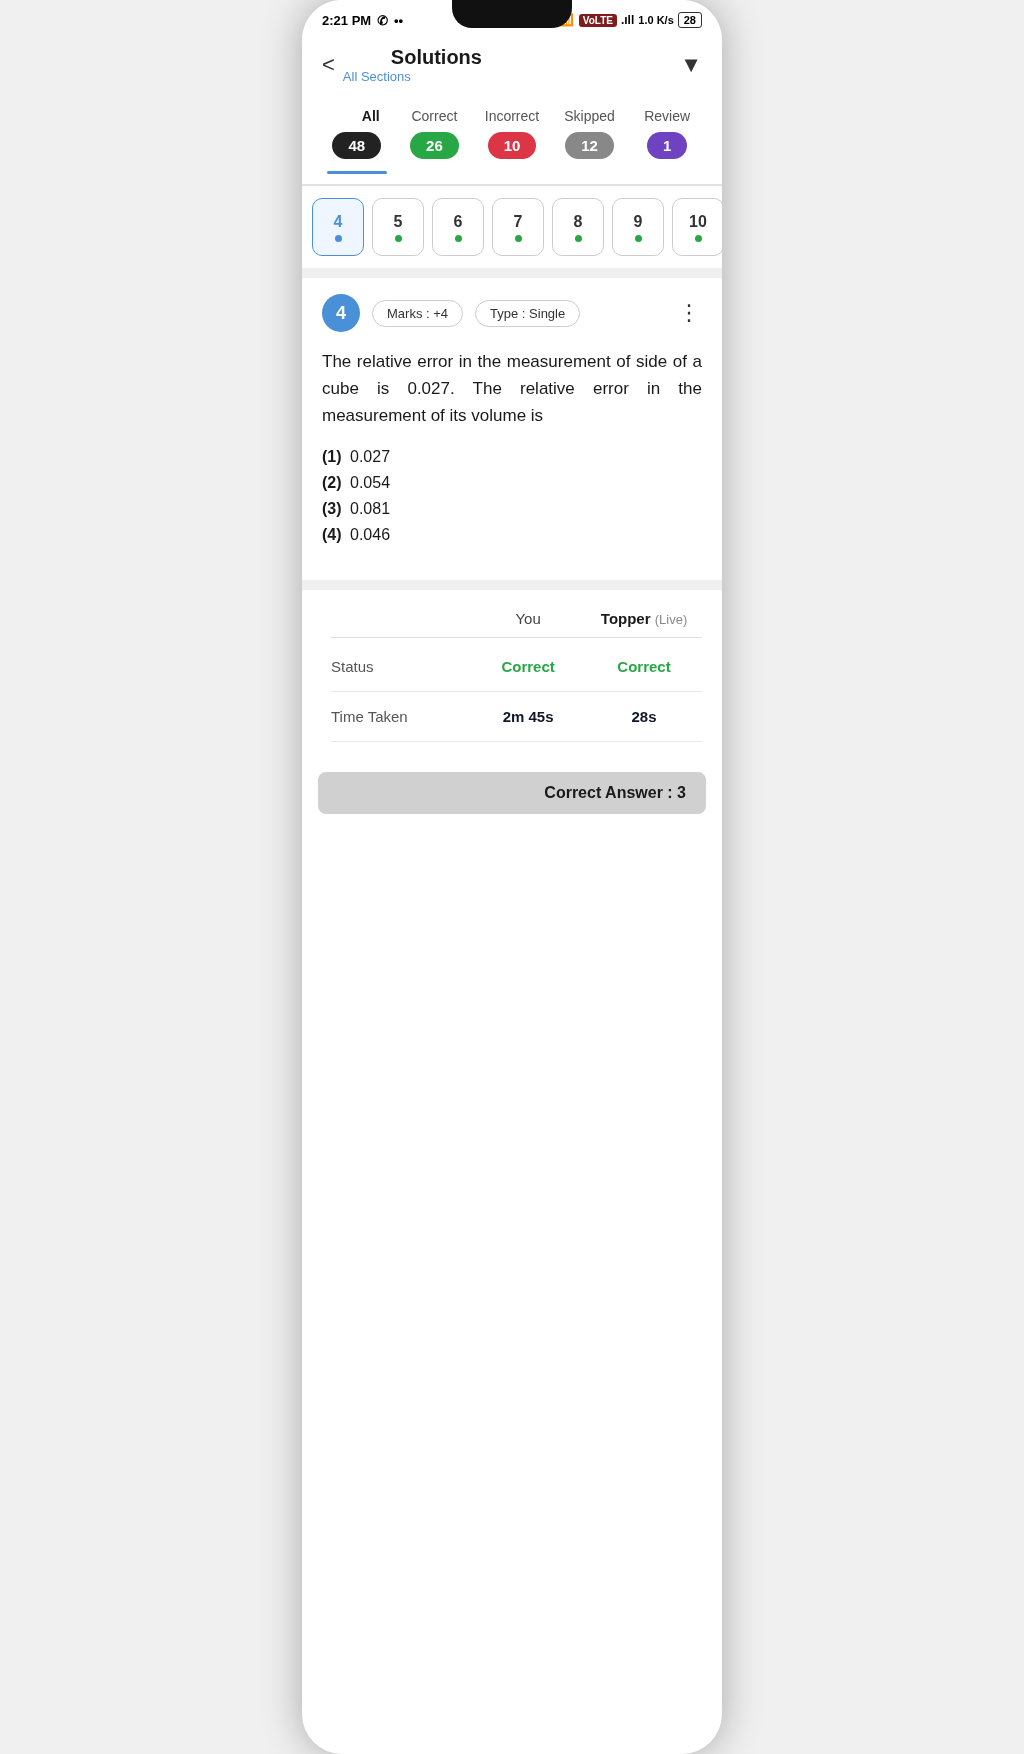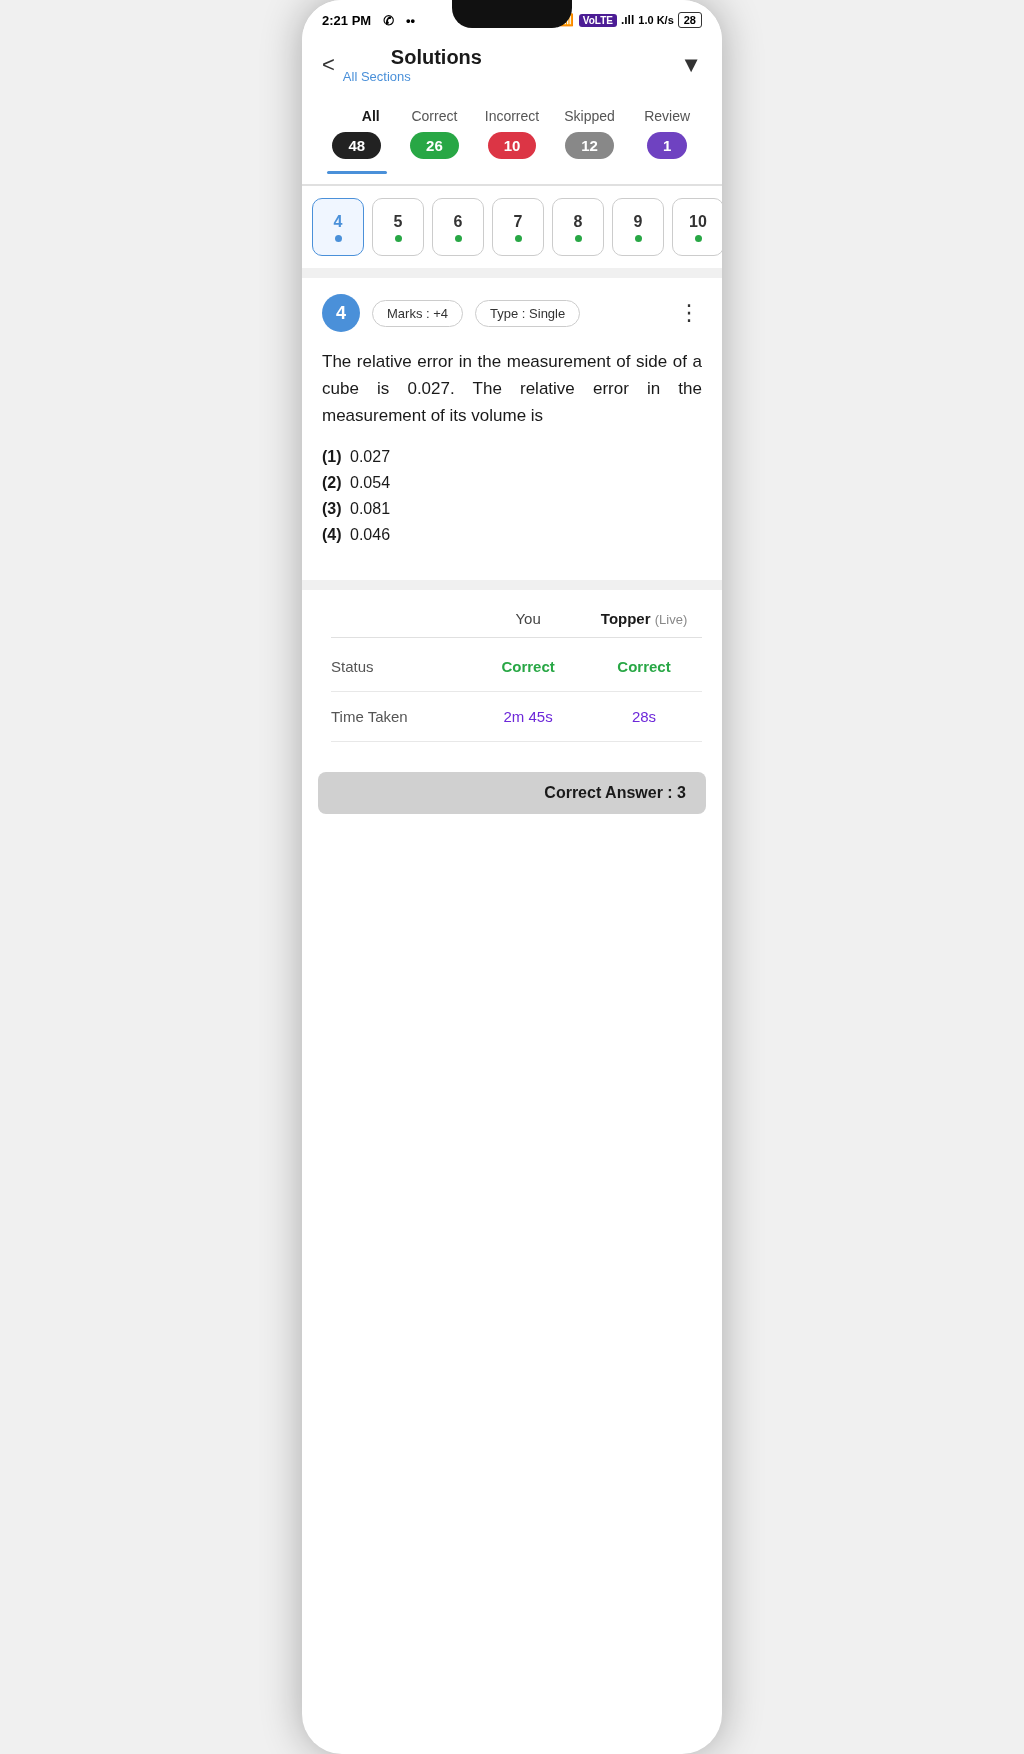--- a/index.html
+++ b/index.html
@@ -26,21 +26,21 @@
     
     .status-bar {
       display: flex;
       justify-content: space-between;
       align-items: center;
       padding: 12px 20px 6px;
       background: #fff;
       font-size: 13px;
       font-weight: 600;
     }
-    .status-left { display: flex; align-items: center; gap: 12px; }
+    .status-left { display: flex; align-items: center; gap: 6px; }
     .status-right { display: flex; align-items: center; gap: 4px; font-size: 12px; }
     .notch {
       position: absolute;
       top: 0;
       left: 50%;
       transform: translateX(-50%);
       width: 120px;
       height: 28px;
       background: #111;
       border-radius: 0 0 20px 20px;
@@ -241,21 +241,21 @@
       padding: 16px 0;
       border-bottom: 1px solid #e8e8e8;
     }
     .comp-cell {
       font-size: 15px;
       text-align: center;
       color: #1a1a1a;
     }
     .comp-cell:first-child { text-align: left; color: #555; }
     .comp-cell.correct { color: #28a745; font-weight: 600; }
-    .comp-cell.time { color: #6d28d9; }
+    .comp-cell.time { color: #0f172a; font-weight: bold; }
 
     
     .correct-answer-bar {
       background: #d0d0d0;
       border-radius: 8px;
       padding: 12px 20px;
       margin: 10px 16px 20px;
       display: flex;
       align-items: center;
       gap: 10px;
@@ -283,21 +283,21 @@
   <div class="notch"></div>
 
   <div class="status-bar">
     <div class="status-left">
       <span>2:21 PM</span>
       <span>✆</span>
       <span>••</span>
     </div>
     <div class="status-right">
       <span>📶</span>
-      <span style="background:#4c1d95;color:#fff;font-size:10px;padding:1px 4px;border-radius:3px;font-weight:700;">VoLTE</span>
+      <span style="background:#7f1d1d;color:#fff;font-size:10px;padding:1px 4px;border-radius:3px;font-weight:700;">VoLTE</span>
       <span>.ıll</span>
       <span style="font-size:11px;">1.0 K/s</span>
       <span style="border:1.5px solid #333;border-radius:3px;padding:1px 5px;font-size:11px;">
         <span>28</span>
       </span>
     </div>
   </div>
 
   <div class="header">
     <div class="header-left">

